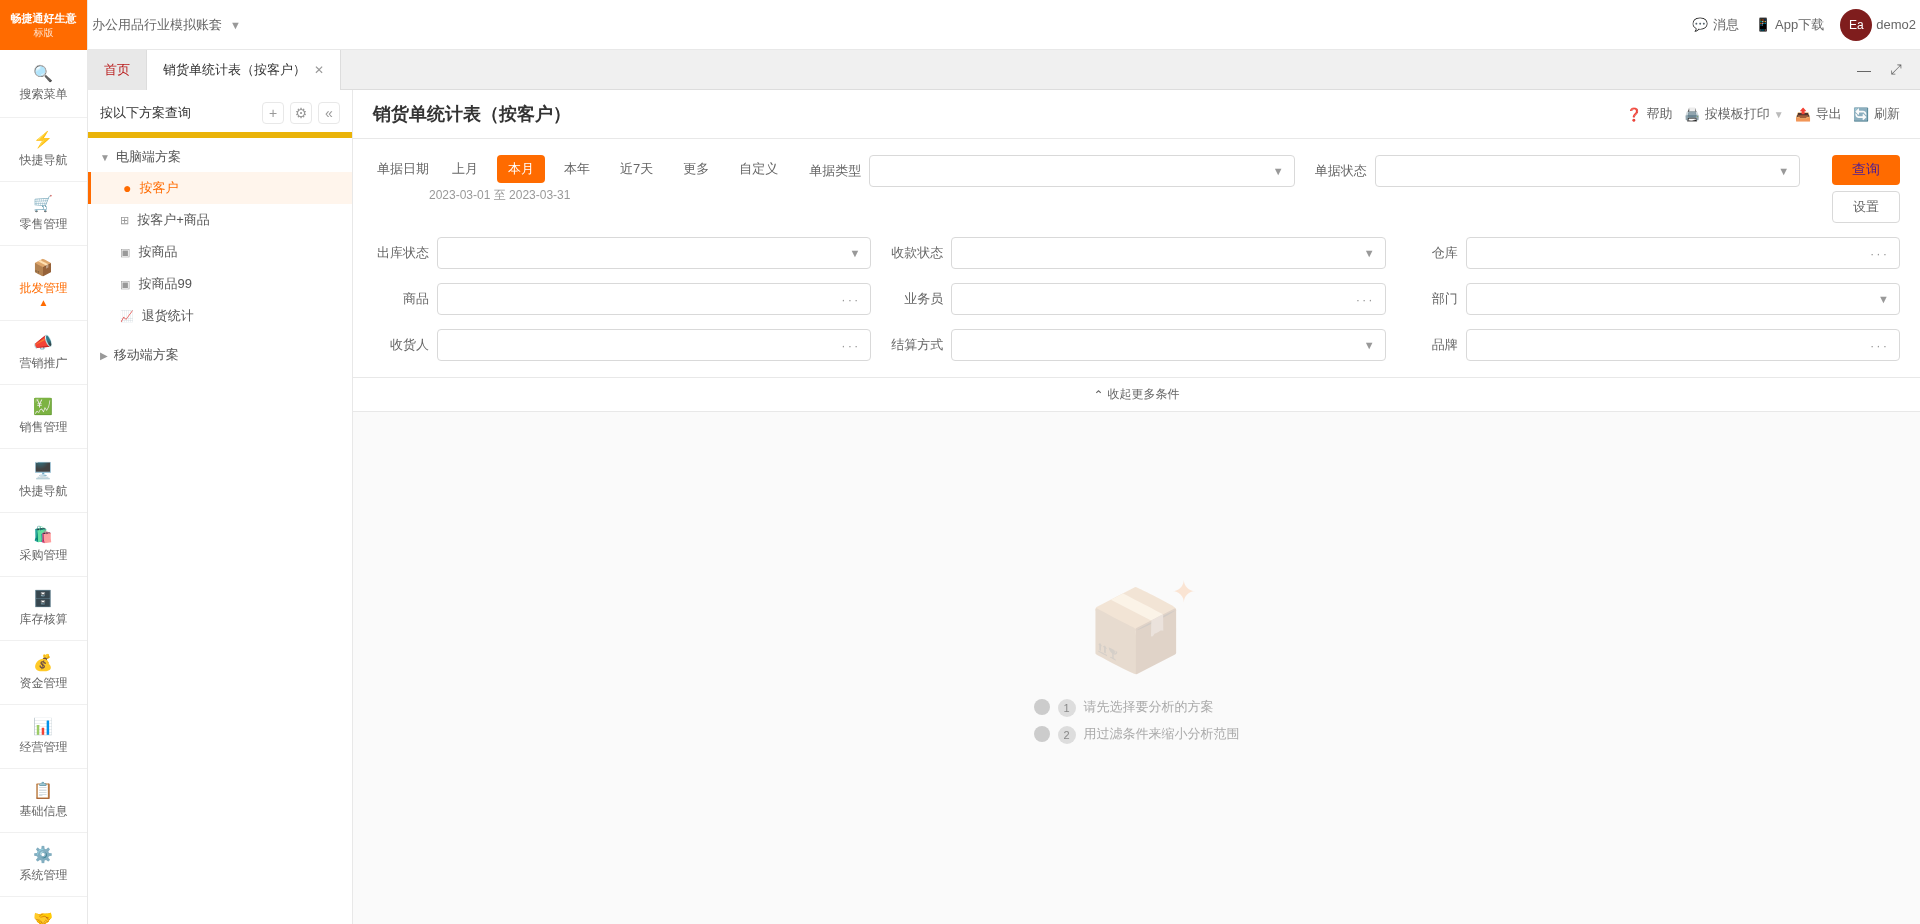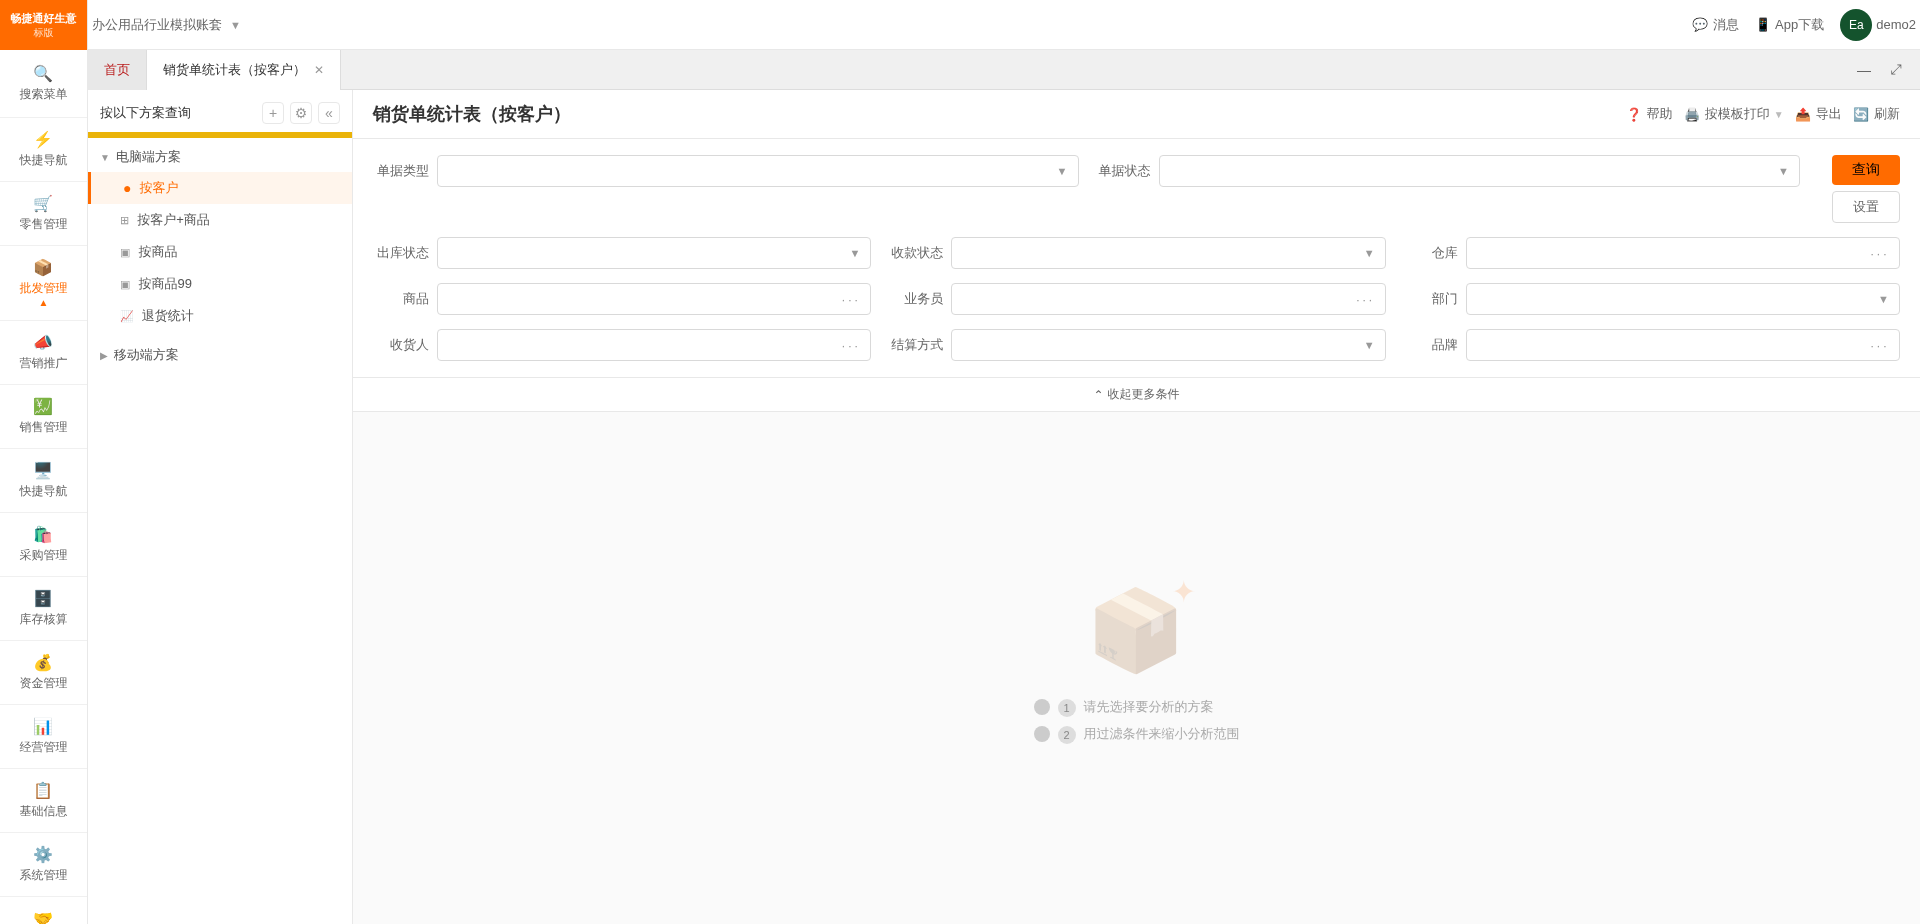--- a/index.html
+++ b/index.html
@@ -15,21 +15,21 @@
     .search-nav { padding: 14px 0; }
 
     
     .main-area { flex: 1; display: flex; flex-direction: column; height: 924px; overflow: hidden; }
 
     
     .top-header { height: 50px; background: #fff; border-bottom: 1px solid #e8e8e8; display: flex; align-items: center; justify-content: space-between; padding: 0 4px; flex-shrink: 0; }
     .header-left { display: flex; align-items: center; gap: 8px; color: #666; font-size: 13px; }
     .header-right { display: flex; align-items: center; gap: 16px; color: #666; font-size: 13px; }
     .header-right-item { display: flex; align-items: center; gap: 4px; cursor: pointer; }
-    .avatar { width: 32px; height: 32px; border-radius: 50%; background: #14532d; display: flex; align-items: center; justify-content: center; color: #fff; font-size: 12px; }
+    .avatar { width: 32px; height: 32px; border-radius: 50%; background: #7f1d1d; display: flex; align-items: center; justify-content: center; color: #fff; font-size: 12px; }
 
     
     .tab-bar { height: 40px; background: #f0f0f0; display: flex; align-items: center; flex-shrink: 0; border-bottom: 1px solid #ddd; }
     .tab { display: flex; align-items: center; padding: 0 16px; height: 40px; cursor: pointer; font-size: 13px; color: #666; background: #f0f0f0; border-right: 1px solid #ddd; }
     .tab.home { background: #e8e8e8; color: #b91c1c; }
     .tab.active { background: #fff; color: #333; font-weight: 500; }
     .tab .close-btn { margin-left: 8px; font-size: 12px; color: #999; cursor: pointer; }
     .tab-actions { margin-left: auto; display: flex; align-items: center; gap: 8px; padding-right: 12px; }
     .tab-action-btn { width: 24px; height: 24px; display: flex; align-items: center; justify-content: center; cursor: pointer; color: #666; font-size: 14px; }
 
@@ -71,21 +71,21 @@
     
     .date-filter { display: flex; align-items: center; gap: 8px; }
     .date-btn { padding: 4px 10px; border-radius: 4px; cursor: pointer; font-size: 13px; color: #666; border: 1px solid transparent; }
     .date-btn.active { background: #ff6b00; color: #fff; border-radius: 4px; }
 
     
     .collapse-bar { display: flex; align-items: center; justify-content: center; padding: 8px; background: #fff; border-bottom: 1px solid #e8e8e8; cursor: pointer; color: #666; font-size: 12px; flex-shrink: 0; }
 
     
     .action-buttons { display: flex; flex-direction: column; gap: 6px; margin-left: 16px; }
-    .btn-query { background: #ff6b00; color: #000000; border: none; border-radius: 4px; padding: 6px 20px; font-size: 14px; cursor: pointer; white-space: nowrap; }
+    .btn-query { background: #ff6b00; color: #4c1d95; border: none; border-radius: 4px; padding: 6px 20px; font-size: 14px; cursor: pointer; white-space: nowrap; }
     .btn-settings { background: #fff; color: #666; border: 1px solid #d9d9d9; border-radius: 4px; padding: 6px 16px; font-size: 13px; cursor: pointer; white-space: nowrap; }
 
     
     .empty-state { flex: 1; display: flex; flex-direction: column; align-items: center; justify-content: center; background: #fafafa; }
     .empty-list { list-style: none; }
     .empty-list li { display: flex; align-items: flex-start; gap: 8px; margin-bottom: 8px; color: #aaa; font-size: 13px; }
     .empty-list li::before { content: ''; display: inline-block; width: 16px; height: 16px; border-radius: 50%; background: #ccc; color: #fff; font-size: 10px; display: flex; align-items: center; justify-content: center; flex-shrink: 0; margin-top: 1px; }
     .step-num { display: inline-flex; width: 18px; height: 18px; border-radius: 50%; background: #ddd; color: #888; font-size: 11px; align-items: center; justify-content: center; flex-shrink: 0; margin-top: 1px; }
   </style>
 </head>
@@ -272,20 +272,34 @@
           <div class="page-action-item">
             <span>🔄</span>
             <span>刷新</span>
           </div>
         </div>
       </div>
 
       <div class="filter-area">
 
         <div style="display:flex;align-items:flex-start;gap:16px;margin-bottom:14px;">
+          <div style="display:flex;flex-direction:column;gap:4px;flex:0 0 auto;">
+            <div style="display:flex;align-items:center;gap:4px;">
+              <span class="filter-label">单据日期</span>
+              <div class="date-filter">
+                <span class="date-btn">上月</span>
+                <span class="date-btn active">本月</span>
+                <span class="date-btn">本年</span>
+                <span class="date-btn">近7天</span>
+                <span class="date-btn">更多</span>
+                <span class="date-btn">自定义</span>
+              </div>
+            </div>
+            <div style="padding-left:56px;font-size:12px;color:#999;">2023-03-01 至 2023-03-31</div>
+          </div>
 
           <div style="flex:1;display:flex;align-items:center;">
             <span class="filter-label">单据类型</span>
             <div class="filter-input" style="flex:1;min-width:200px;">
               <span class="placeholder"></span>
               <span class="chevron">▼</span>
             </div>
           </div>
 
           <div style="flex:1;display:flex;align-items:center;">

